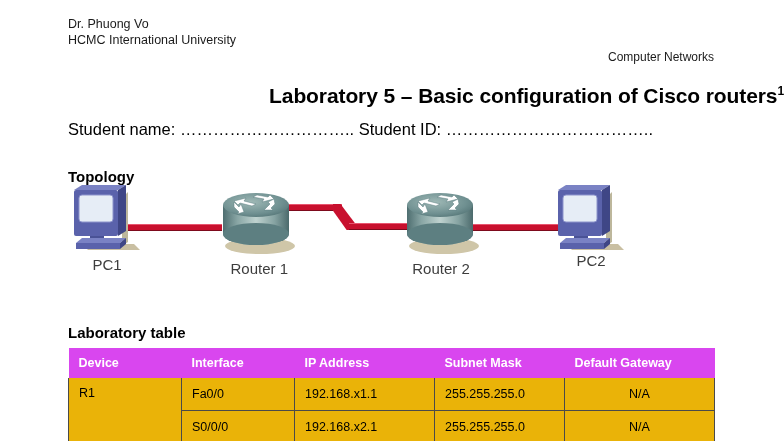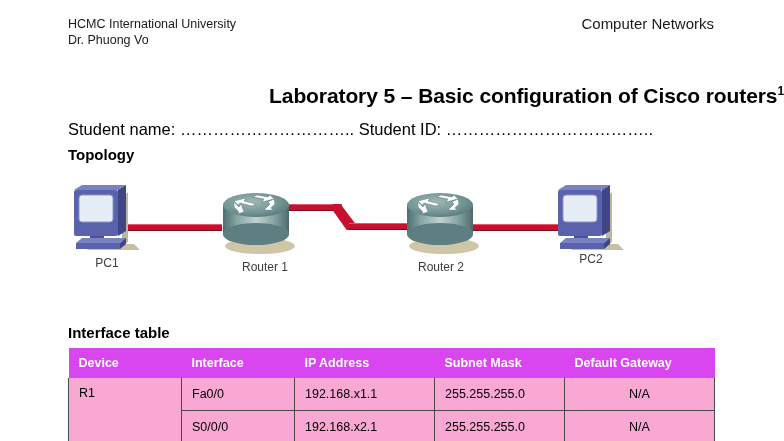--- a/index.html
+++ b/index.html
@@ -32,24 +32,25 @@
     display: flex;
     justify-content: space-between;
     align-items: flex-start;
   }
   .doc-header .left-block {
     font-size: 12.5px;
     line-height: 16px;
     color: #1a1a1a;
   }
   .doc-header .right-block {
-    font-size: 15px;
+    font-size: 12px;
     line-height: 16px;
     color: #1a1a1a;
     text-align: right;
+    margin-top: 33px;
   }
 
   
   .doc-title {
     position: absolute;
     left: 0;
     top: 84px;
     width: 784px;
     text-align: right;
     font-size: 21px;
@@ -74,37 +75,37 @@
   }
 
   
   .section-heading {
     position: absolute;
     left: 68px;
     font-size: 15px;
     font-weight: bold;
     color: #000;
   }
-  #topology-heading { top: 146px; }
+  #topology-heading { top: 168px; }
   #addressing-heading { top: 324px; }
 
   
   .topology {
     position: absolute;
     left: 68px;
     top: 180px;
     width: 600px;
     height: 100px;
   }
   .topo-node {
     position: absolute;
   }
   .node-label {
     position: absolute;
-    font-size: 12px;
+    font-size: 15px;
     color: #3d3d3d;
     white-space: nowrap;
     text-align: center;
   }
 
   
   .link {
     position: absolute;
     background: #c8102e;
     border-top: 1px solid #e8556f;
@@ -133,21 +134,21 @@
     height: 15px;
   }
   .addr-table td {
     border-left: 1px solid #4a4a4a;
     border-right: 1px solid #4a4a4a;
     border-bottom: 1px solid #4a4a4a;
     padding: 8px 0 8px 10px;
     height: 16px;
     color: #000;
     vertical-align: middle;
-    background: #f9a8d4;
+    background: #eab308;
   }
   .addr-table td.device-cell {
     border-bottom: none;
     vertical-align: top;
     padding-top: 8px;
   }
   .addr-table td.gw-cell {
     text-align: center;
     padding-left: 0;
   }
@@ -157,22 +158,22 @@
   .col-mask     { width: 130px; }
   .col-gw       { width: 150px; }
 </style>
 </head>
 <body>
 
 <div class="page">
 
   <div class="doc-header">
     <div class="left-block">
+      <div>Dr. Phuong Vo</div>
       <div>HCMC International University</div>
-      <div>Dr. Phuong Vo</div>
     </div>
     <div class="right-block">
       <div>Computer Networks</div>
     </div>
   </div>
 
   <div class="doc-title">
     <span>Laboratory 5 – Basic configuration of Cisco routers</span><sup>1</sup>
   </div>
 
@@ -290,21 +291,21 @@
         <rect x="22" y="52" width="14" height="5" fill="#4a5296"></rect>
         <path d="M8 59 L52 59 L58 54 L14 54 Z" fill="#7a82c4"></path>
         <path d="M8 59 L52 59 L52 65 L8 65 Z" fill="#5a62ab"></path>
         <path d="M52 59 L58 54 L58 60 L52 65 Z" fill="#3f4686"></path>
       </svg>
       <div class="node-label" style="left:14px; top:68px; width:50px;">PC2</div>
     </div>
 
   </div>
 
-  <div class="section-heading" id="addressing-heading">Interface table</div>
+  <div class="section-heading" id="addressing-heading">Laboratory table</div>
 
   <table class="addr-table">
     <colgroup>
       <col class="col-device">
         <col class="col-iface">
         <col class="col-ip">
         <col class="col-mask">
         <col class="col-gw">
     </colgroup>
     <thead>

